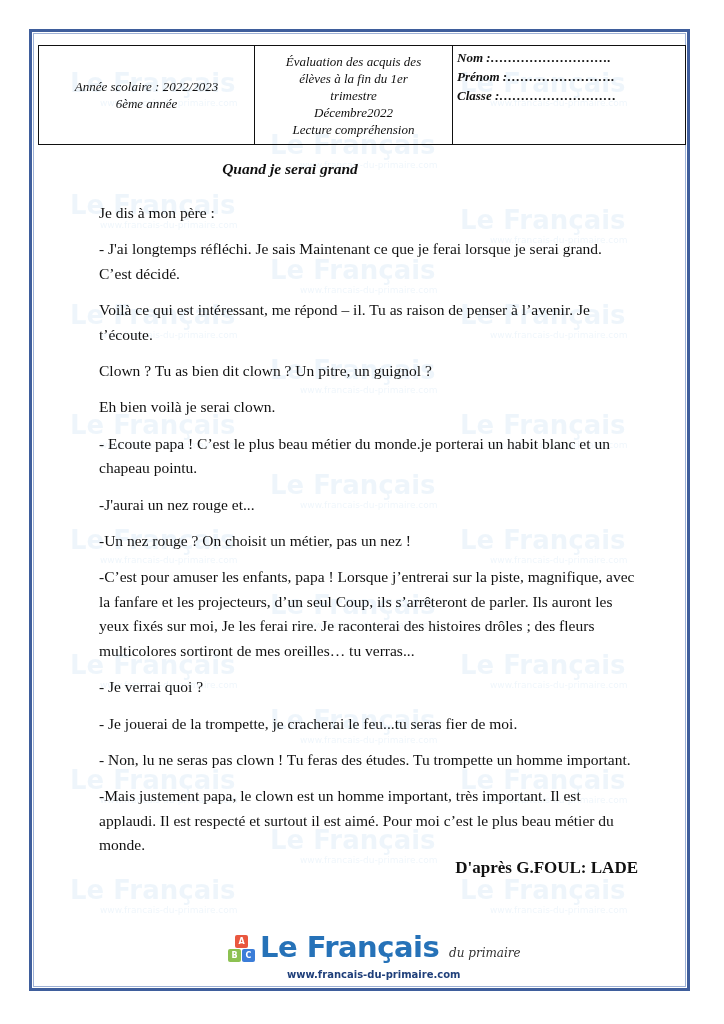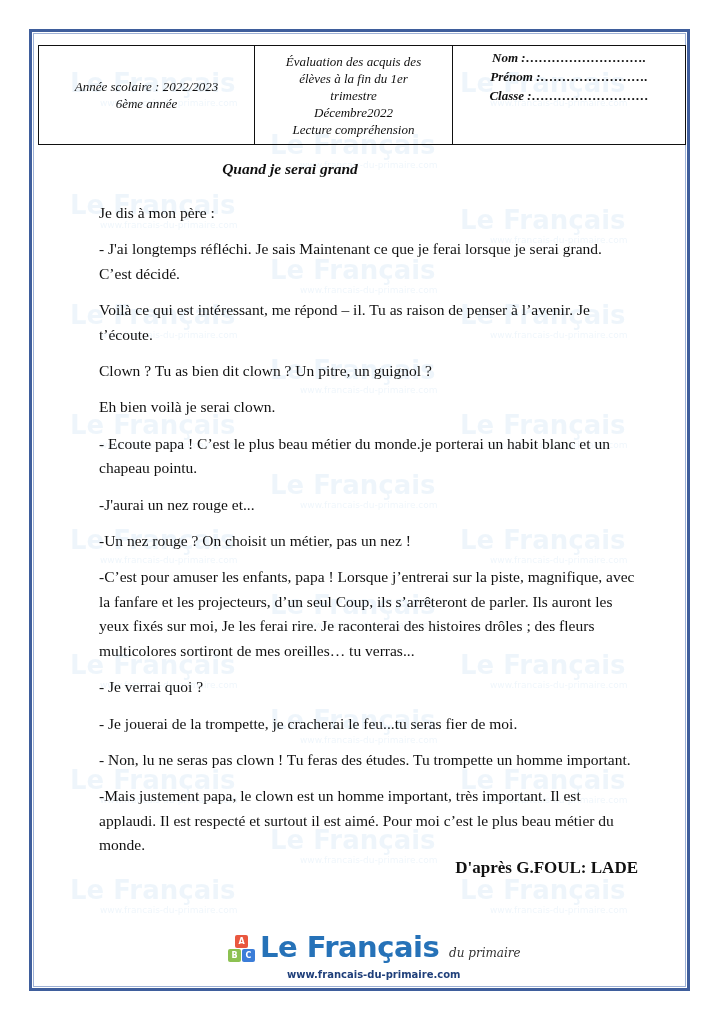--- a/index.html
+++ b/index.html
@@ -24,21 +24,21 @@
     .header-table {
       position: absolute; left: 38px; top: 45px; width: 648px; height: 100px;
       border-collapse: collapse; table-layout: fixed;
     }
     .header-table td {
       border: 1.5px solid #111; font-style: italic; font-size: 13px; line-height: 17px;
       padding: 0 4px; vertical-align: middle;
     }
     .col1 { width: 207px; text-align: center; }
     .col2 { width: 189px; text-align: center; }
-    .col3 { vertical-align: top !important; padding-top: 2px !important; text-align: center; }
+    .col3 { vertical-align: top !important; padding-top: 2px !important; text-align: left; }
     .col3 div { line-height: 19px; }
     .col3 .lbl { font-weight: bold; }
     .title {
       position: absolute; top: 160px; left: 0; width: 580px; text-align: center;
       font-style: italic; font-weight: bold; font-size: 15.5px;
     }
     .body-text {
       position: absolute; left: 87px; top: 189px; width: 560px;
       font-size: 15.5px; line-height: 24.4px;
     }

